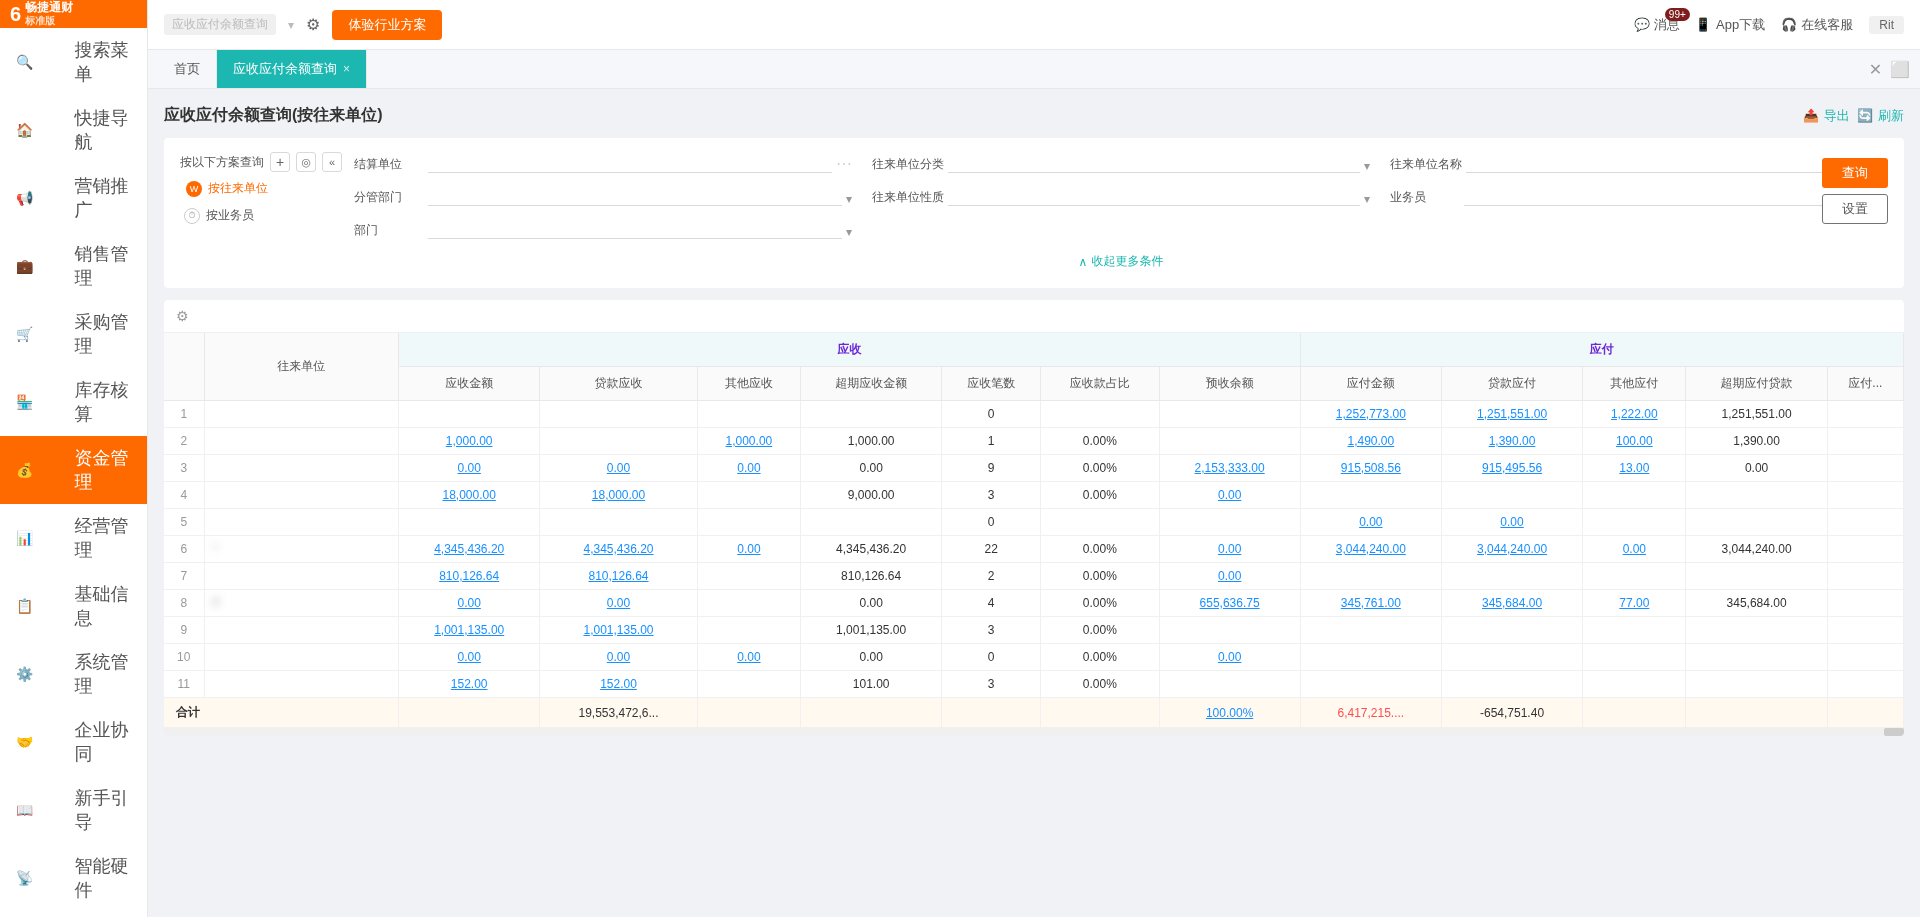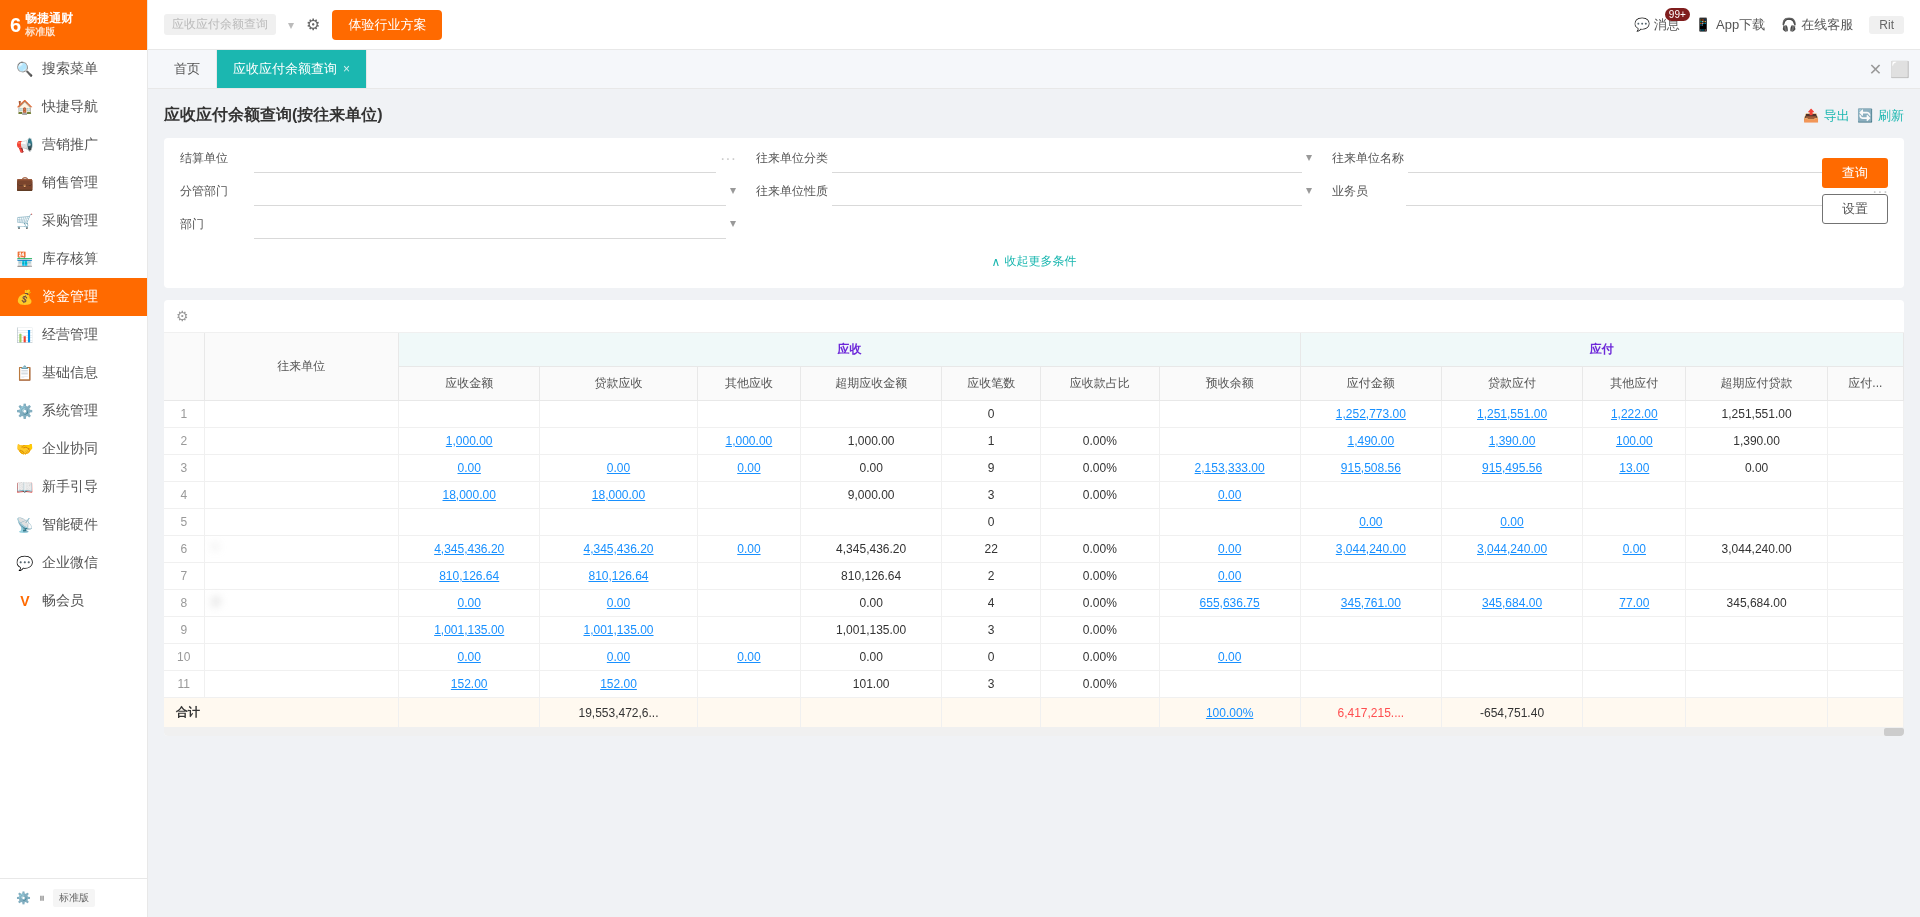--- a/index.html
+++ b/index.html
@@ -7,21 +7,21 @@
 
     
     .app-container { display: flex; height: 917px; overflow: hidden; }
 
     
     .sidebar { width: 148px; background: #fff; display: flex; flex-direction: column; border-right: 1px solid #e8e8e8; flex-shrink: 0; }
     .sidebar-logo { height: 50px; background: #ff6a00; display: flex; align-items: center; padding: 0 10px; color: #fff; font-size: 13px; font-weight: bold; }
     .sidebar-item { display: flex; align-items: center; padding: 10px 16px; cursor: pointer; color: #555; gap: 8px; }
     .sidebar-item.active { background: #ff6a00; color: #fff; border-radius: 0; }
     .sidebar-item .icon { font-size: 14px; width: 18px; text-align: center; }
-    .sidebar-item .label { font-size: 14px; }
+    .sidebar-item .label { font-size: 18px; margin-left: 33px; }
     .sidebar-bottom { margin-top: auto; border-top: 1px solid #e8e8e8; display: flex; align-items: center; padding: 10px 16px; gap: 8px; color: #999; }
     .sidebar-tag { background: #f5f5f5; padding: 2px 6px; border-radius: 2px; font-size: 10px; color: #666; }
 
     
     .main-content { flex: 1; display: flex; flex-direction: column; overflow: hidden; }
 
     
     .topbar { height: 50px; background: #fff; display: flex; align-items: center; padding: 0 16px; border-bottom: 1px solid #e8e8e8; gap: 12px; }
     .topbar-breadcrumb { color: #999; font-size: 13px; }
     .topbar-gear { color: #666; font-size: 16px; cursor: pointer; }
@@ -43,21 +43,21 @@
     
     .page-header { display: flex; align-items: center; justify-content: space-between; margin-bottom: 12px; }
     .page-title { font-size: 16px; font-weight: 600; color: #333; }
     .page-actions { display: flex; gap: 8px; }
     .action-btn { display: flex; align-items: center; gap: 4px; color: #1bb7b0; font-size: 13px; cursor: pointer; }
 
     
     .filter-panel { background: #fff; border-radius: 4px; padding: 12px 16px; margin-bottom: 12px; }
     .filter-tab-item { display: flex; align-items: center; gap: 6px; cursor: pointer; padding: 2px 6px; }
     .filter-tab-item.active { color: #ff6a00; }
-    .filter-field { display: flex; align-items: flex-start; gap: 4px; }
+    .filter-field { display: flex; align-items: flex-end; gap: 4px; }
     .filter-label { white-space: nowrap; color: #555; font-size: 12px; min-width: 70px; }
     .filter-input { flex: 1; border: none; border-bottom: 1px solid #d9d9d9; padding: 4px 4px; font-size: 12px; color: #333; outline: none; background: transparent; }
     .filter-dots { color: #ccc; font-size: 16px; cursor: pointer; }
     .filter-chevron { color: #999; font-size: 12px; cursor: pointer; }
 
     .collapse-bar { display: flex; align-items: center; justify-content: center; color: #1bb7b0; font-size: 12px; cursor: pointer; padding: 6px 0; margin-top: 4px; gap: 4px; }
 
     
     .table-container { background: #fff; border-radius: 4px; overflow: hidden; }
     .table-toolbar { display: flex; align-items: center; padding: 8px 12px; border-bottom: 1px solid #f0f0f0; }
@@ -216,20 +216,40 @@
           <div class="action-btn">
             <span>🔄</span>
             <span>刷新</span>
           </div>
         </div>
       </div>
 
       <div class="filter-panel">
         <div style="display:flex;gap:12px;align-items:flex-start;">
 
+          <div style="display:flex;flex-direction:column;gap:6px;min-width:130px;padding-top:2px;">
+            <div style="display:flex;align-items:center;gap:6px;">
+              <span style="font-size:12px;color:#555;white-space:nowrap;">按以下方案查询</span>
+              <span style="width:20px;height:20px;border:1px solid #d9d9d9;border-radius:3px;display:flex;align-items:center;justify-content:center;cursor:pointer;font-size:14px;color:#666;">+</span>
+              <span style="width:20px;height:20px;border:1px solid #d9d9d9;border-radius:3px;display:flex;align-items:center;justify-content:center;cursor:pointer;font-size:11px;color:#666;">◎</span>
+              <span style="width:20px;height:20px;border:1px solid #d9d9d9;border-radius:3px;display:flex;align-items:center;justify-content:center;cursor:pointer;font-size:11px;color:#666;">«</span>
+            </div>
+            <div class="filter-tab-item active">
+              <span style="width:16px;height:16px;border-radius:50%;background:#ff6a00;display:flex;align-items:center;justify-content:center;">
+                <span style="color:#fff;font-size:9px;">W</span>
+              </span>
+              <span style="color:#ff6a00;font-size:12px;">按往来单位</span>
+            </div>
+            <div class="filter-tab-item" style="padding-left:4px;">
+              <span style="width:16px;height:16px;border-radius:50%;border:1px solid #ccc;display:flex;align-items:center;justify-content:center;">
+                <span style="color:#999;font-size:9px;">⏱</span>
+              </span>
+              <span style="color:#555;font-size:12px;">按业务员</span>
+            </div>
+          </div>
 
           <div style="flex:1;position:relative;">
             <div style="display:grid;grid-template-columns:1fr 1fr 1fr;gap:10px 20px;margin-bottom:8px;">
 
               <div class="filter-field">
                 <span class="filter-label">结算单位</span>
                 <input class="filter-input" type="text" placeholder="" style="">
                 <span class="filter-dots">···</span>
               </div>
               <div class="filter-field">

